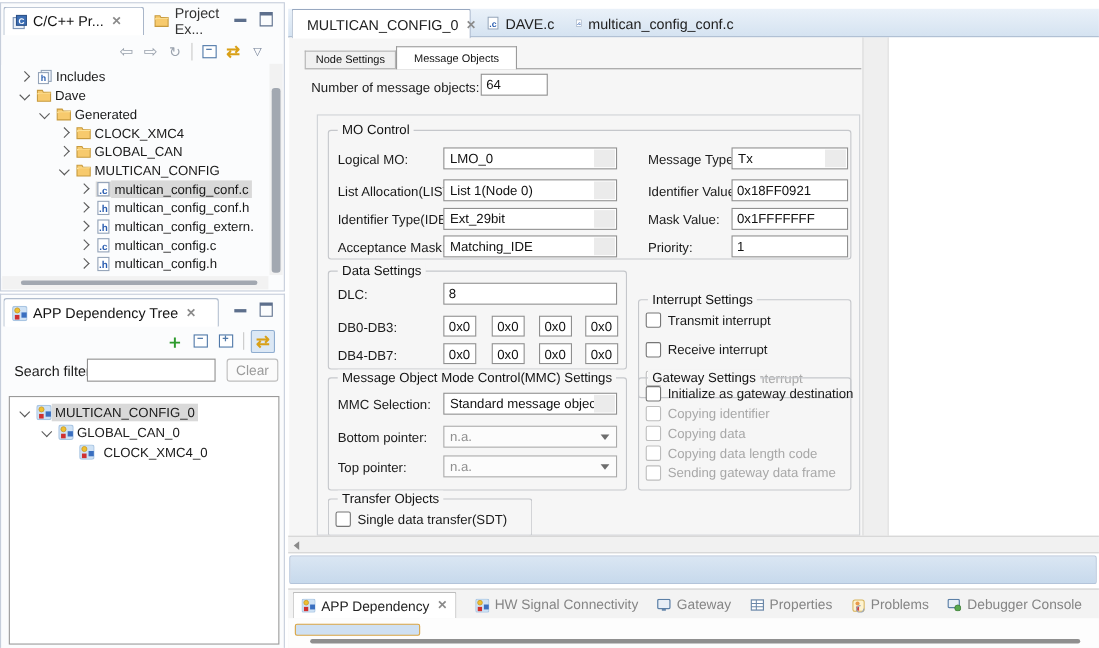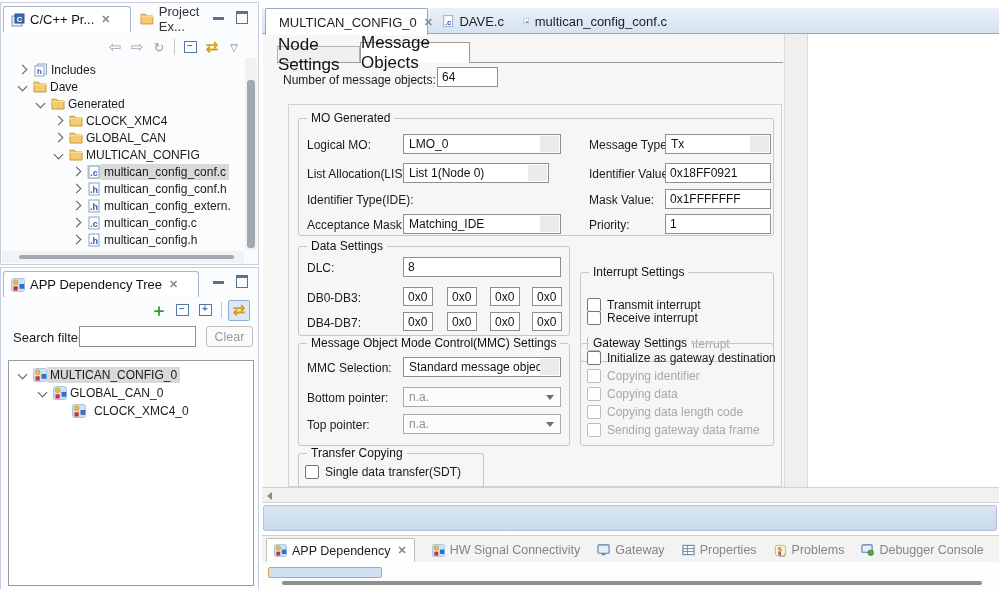--- a/index.html
+++ b/index.html
@@ -39,21 +39,21 @@
   #editor{position:absolute;left:262px;top:0;width:737px;height:535px;}
   #edit-tabstrip{position:absolute;left:0;top:8px;width:737px;height:26px;
       background:linear-gradient(#eaf1f9,#d5e3f1);border-bottom:1px solid #96aac4;box-sizing:border-box;}
   .etab{position:absolute;top:0;height:26px;display:flex;align-items:center;gap:5px;padding:0 8px;
         box-sizing:border-box;font-size:13px;color:#222;}
   .etab.active{background:#fff;border:1px solid #98a8c0;border-bottom:none;border-radius:2px 2px 0 0;height:27px;z-index:3;}
   #edit-content{position:absolute;left:1px;top:34px;width:521px;height:453px;background:#f6f6f6;}
   #edit-vscroll{position:absolute;left:522px;top:34px;width:24px;height:453px;background:#efefef;
       border-left:1px solid #dadada;border-right:1px solid #dadada;box-sizing:border-box;}
   #edit-white{position:absolute;left:546px;top:34px;width:191px;height:453px;background:#fff;}
-  .itab{position:absolute;box-sizing:border-box;display:flex;align-items:center;justify-content:center;font-size:17px;}
+  .itab{position:absolute;box-sizing:border-box;display:flex;align-items:center;justify-content:center;font-size:10px;}
   .itab.inactive{top:12px;height:16px;background:#f0f0f0;border:1px solid #b3b3b3;border-bottom:none;color:#111;}
   .itab.active{top:8px;height:21px;background:#fff;border:1px solid #9b9b9b;border-bottom:none;z-index:2;color:#111;}
   #itab-line{position:absolute;left:14px;top:28px;width:506px;height:1px;background:#9b9b9b;}
   .txt{position:absolute;white-space:nowrap;}
   input.fld{position:absolute;box-sizing:border-box;border:1px solid #8f8f8f;background:#fff;
       font-family:"Liberation Sans",sans-serif;font-size:12px;color:#111;padding:1px 4px;height:20px;}
   .combo{position:absolute;box-sizing:border-box;border:1px solid #8f8f8f;background:#fff;height:20px;
       font-size:12px;color:#111;display:flex;align-items:center;padding-left:5px;}
   .combo .btnseg{position:absolute;right:1px;top:1px;bottom:1px;width:19px;background:#ebebeb;}
   .combo.disabled{border-color:#aaaaaa;background:#fcfcfc;color:#8f8f8f;}
@@ -360,41 +360,45 @@
       <div class="itab active" style="left:97px;width:110px;justify-content:center;">
         <span>Message Objects</span>
       </div>
 
       <div class="txt" style="left:20px;top:39px;">Number of message objects:</div>
       <input class="fld" style="left: 174px; top: 33px; width: 61px;" value="64">
 
       <div class="abs" style="left:25px;top:70px;width:494px;height:383px;border:1px solid #cfd2d6;box-sizing:border-box;">
 
         <div class="grp" style="left:9px;top:13px;width:476px;height:118px;">
-          <span class="legend">MO Generated</span>
+          <span class="legend">MO Control</span>
           <div class="txt" style="left:8px;top:19px;">Logical MO:</div>
           <div class="combo" style="left:104px;top:15px;width:158px;">
             <span>LMO_0</span>
             <span class="btnseg"></span>
           </div>
           <div class="txt" style="left:290px;top:19px;">Message Type:</div>
           <div class="combo" style="left:366px;top:15px;width:106px;">
             <span>Tx</span>
             <span class="btnseg"></span>
           </div>
 
           <div class="txt" style="left:8px;top:48px;">List Allocation(LIST):</div>
-          <div class="combo" style="left:104px;top:44px;width:146px;">
+          <div class="combo" style="left:104px;top:44px;width:158px;">
             <span>List 1(Node 0)</span>
             <span class="btnseg"></span>
           </div>
           <div class="txt" style="left:290px;top:48px;">Identifier Value:</div>
           <input class="fld" style="left: 366px; top: 44px; width: 106px;" value="0x18FF0921">
 
           <div class="txt" style="left:8px;top:74px;">Identifier Type(IDE):</div>
+          <div class="combo" style="left:104px;top:70px;width:158px;">
+            <span>Ext_29bit</span>
+            <span class="btnseg"></span>
+          </div>
           <div class="txt" style="left:290px;top:74px;">Mask Value:</div>
           <input class="fld" style="left: 366px; top: 70px; width: 106px;" value="0x1FFFFFFF">
 
           <div class="txt" style="left:8px;top:99px;">Acceptance Mask:</div>
           <div class="combo" style="left:104px;top:95px;width:158px;">
             <span>Matching_IDE</span>
             <span class="btnseg"></span>
           </div>
           <div class="txt" style="left:290px;top:99px;">Priority:</div>
           <input class="fld" style="left: 366px; top: 95px; width: 106px;" value="1">
@@ -411,21 +415,21 @@
           <input class="fld" style="left: 233px; top: 40px; width: 30px; height: 19px;" value="0x0">
           <div class="txt" style="left:8px;top:69px;">DB4-DB7:</div>
           <input class="fld" style="left: 104px; top: 65px; width: 30px; height: 19px;" value="0x0">
           <input class="fld" style="left: 148px; top: 65px; width: 30px; height: 19px;" value="0x0">
           <input class="fld" style="left: 191px; top: 65px; width: 30px; height: 19px;" value="0x0">
           <input class="fld" style="left: 233px; top: 65px; width: 30px; height: 19px;" value="0x0">
         </div>
 
         <div class="grp" style="left:291px;top:141px;width:194px;height:90px;margin-top:26px;">
           <span class="legend">Interrupt Settings</span>
-          <div class="cbrow" style="left:6px;top:25px;">
+          <div class="cbrow" style="left:6px;top:11px;">
             <span class="cb"></span>
             <span class="cblabel">Transmit interrupt</span>
           </div>
           <div class="cbrow" style="left:6px;top:38px;">
             <span class="cb"></span>
             <span class="cblabel">Receive interrupt</span>
           </div>
           <div class="cbrow dis" style="left:6px;top:64px;">
             <span class="cb"></span>
             <span class="cblabel">FIFO overflow interrupt</span>
@@ -469,21 +473,21 @@
             <span class="cb"></span>
             <span class="cblabel">Copying data length code</span>
           </div>
           <div class="cbrow dis" style="left:6px;top:79px;">
             <span class="cb"></span>
             <span class="cblabel">Sending gateway data frame</span>
           </div>
         </div>
 
         <div class="grp" style="left:9px;top:348px;width:186px;height:34px;border-bottom:none;">
-          <span class="legend">Transfer Copying</span>
+          <span class="legend">Transfer Objects</span>
           <div class="cbrow" style="left:6px;top:11px;">
             <span class="cb"></span>
             <span class="cblabel">Single data transfer(SDT)</span>
           </div>
         </div>
       </div>
     </div>
 
     <div id="edit-vscroll"></div>
     <div id="edit-white"></div>

